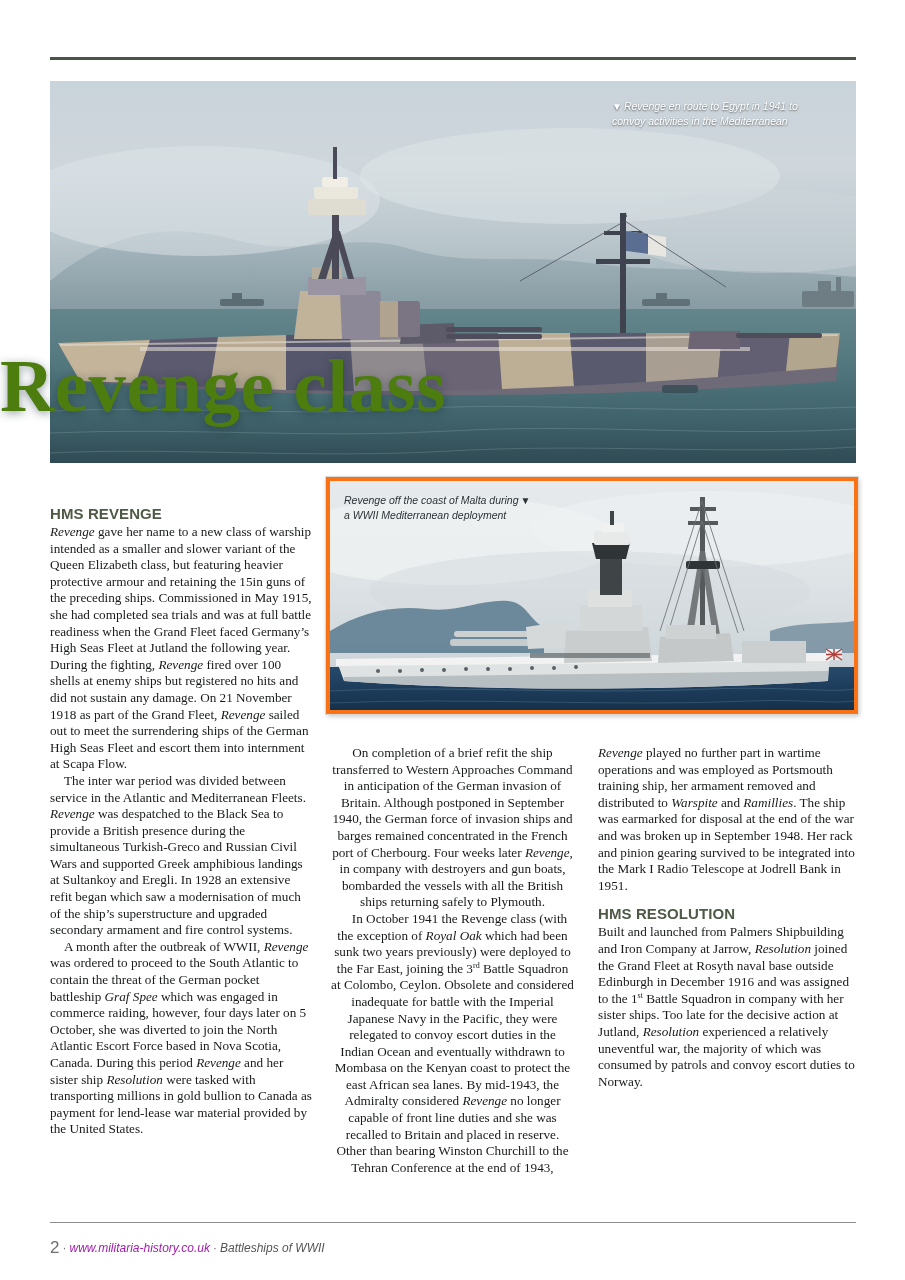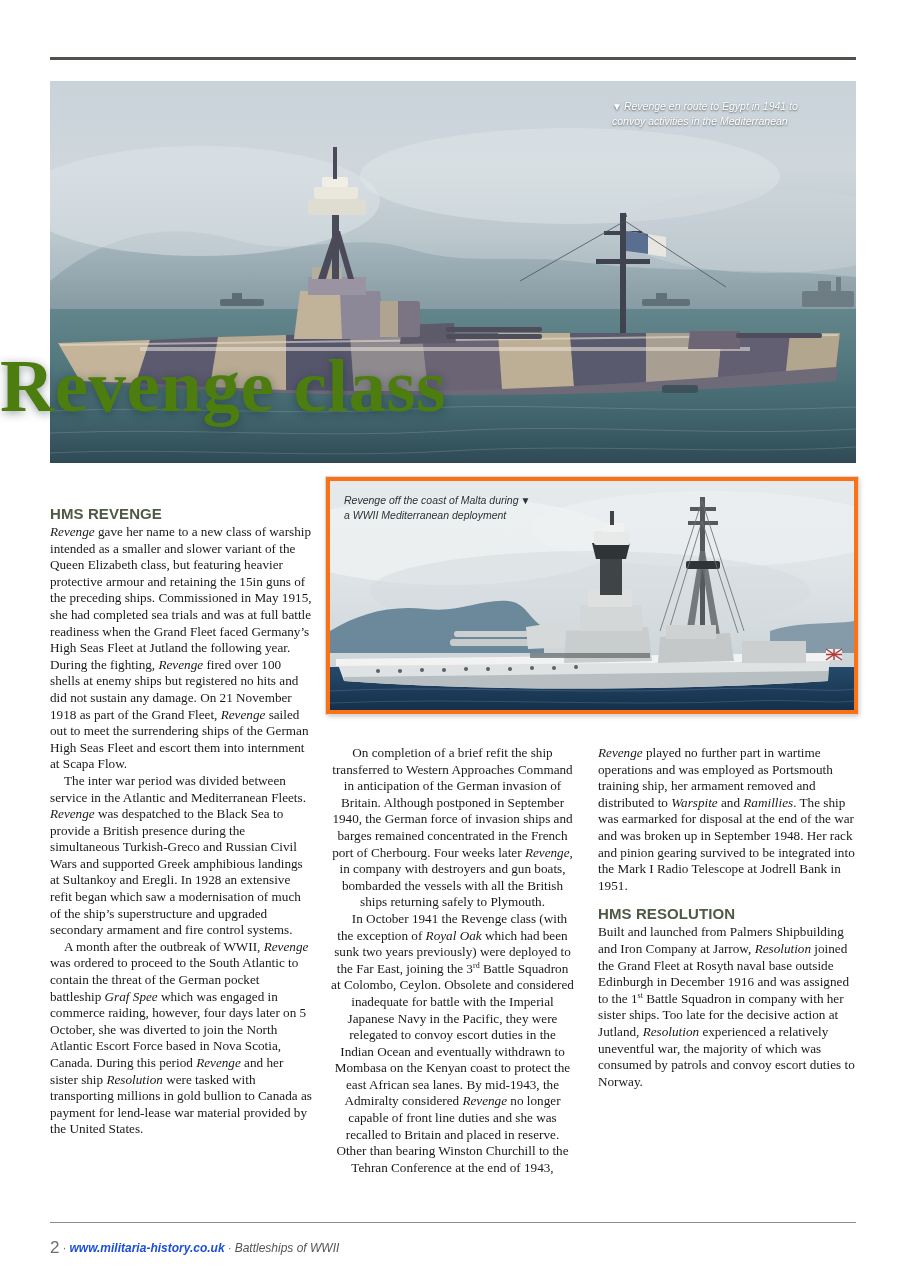--- a/index.html
+++ b/index.html
@@ -141,21 +141,21 @@
     position: absolute;
     left: 50px;
     top: 1238px;
     font-family: "Liberation Sans", sans-serif;
     font-size: 12px;
     color: #4a4a4a;
     white-space: nowrap;
   }
   .footer .pg { font-size: 17px; color: #6e6e6e; vertical-align: -1px; }
   .footer .dot { margin: 0 3px; color: #6e6e6e; }
-  .footer .site { font-weight: 700; font-style: italic; color: #1d4ed8; }
+  .footer .site { font-weight: 400; font-style: italic; color: #a21caf; }
   .footer .issue { font-style: italic; color: #555; }
 </style>
 </head>
 <body>
 
 <div class="page">
 
   <div class="top-rule"></div>
 
   <div class="hero">

